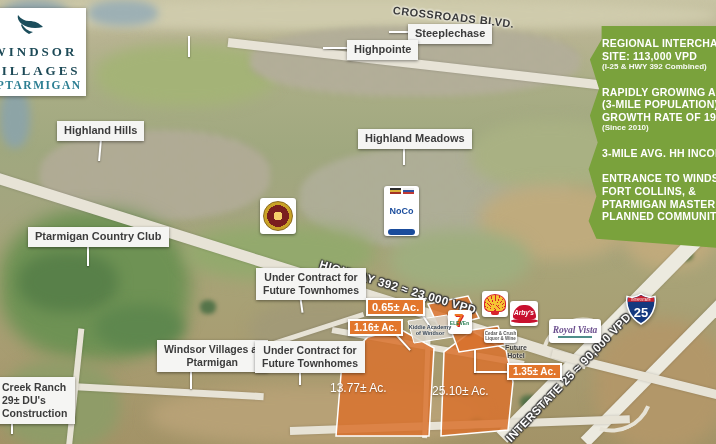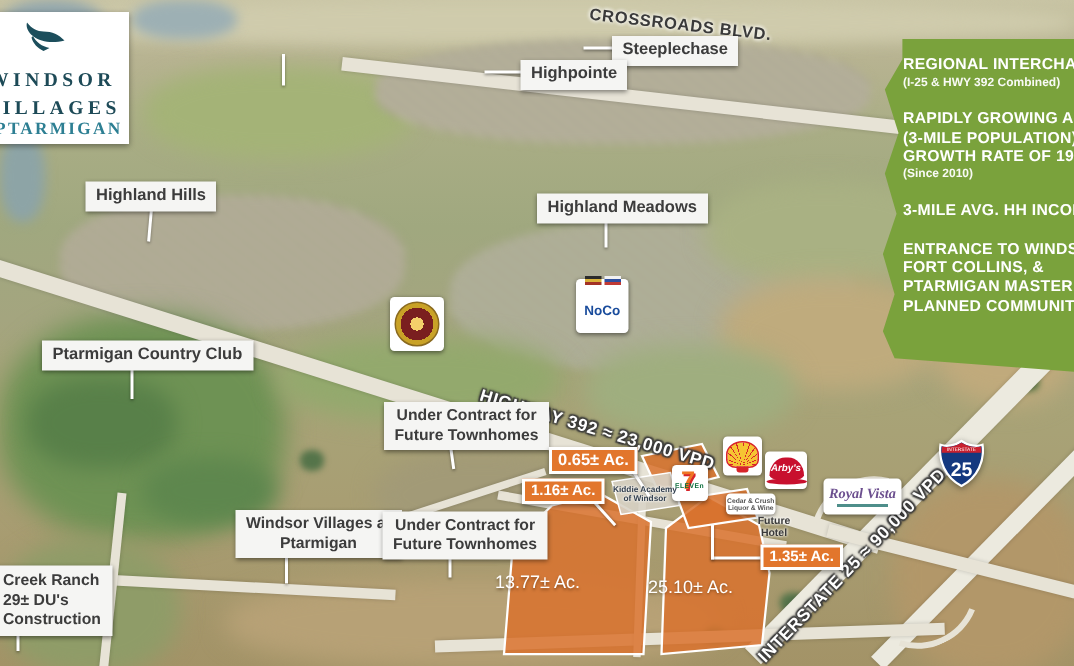--- a/index.html
+++ b/index.html
@@ -152,21 +152,21 @@
   <div class="chip" style="left:366px;top:298px;font-size:11px;">0.65± Ac.</div>
   <div class="chip" style="left:348px;top:319px;font-size:10px;">1.16± Ac.</div>
   <div class="chip" style="left:507px;top:363px;font-size:10px;">1.35± Ac.</div>
   <div class="area-lbl" style="left:330px;top:381px;">13.77± Ac.</div>
   <div class="area-lbl" style="left:432px;top:384px;">25.10± Ac.</div>
 
   <div class="poi" style="left:260px;top:198px;width:36px;height:36px;">
     <div style="width:28px;height:28px;border-radius:50%;background:radial-gradient(circle,#f4d06a 0 22%,#7a1f1f 22% 55%,#c9a227 55% 75%,#7a1f1f 75% 100%);border:1px solid #8a6a1f;"></div>
   </div>
 
-  <div class="poi" style="left:384px;top:186px;width:35px;height:36px;gap:12px;">
+  <div class="poi" style="left:384px;top:186px;width:35px;height:50px;gap:12px;">
     <div style="display:flex;gap:2px;margin-bottom:1px;">
       <div style="width:11px;height:6px;background:linear-gradient(180deg,#2b2b2b 33%,#d9b23a 33% 66%,#a33226 66%);"></div>
       <div style="width:11px;height:6px;background:linear-gradient(180deg,#f2f2f2 33%,#2e4f9e 33% 66%,#c03a35 66%);"></div>
     </div>
     <div style="font-size:9px;font-weight:bold;color:#1a4c9c;line-height:1;">NoCo</div>
     <div style="width:27px;height:6px;border-radius:3px;background:#1a4c9c;margin-top:1px;"></div>
   </div>
 
   <div class="poi" style="left:448px;top:310px;width:24px;height:24px;">
     <div style="position:relative;width:16px;height:18px;">
@@ -202,20 +202,21 @@
   </div>
   <div class="tinytxt" style="left:498px;top:344px;width:36px;font-size:7px;color:#3a3a3a;">
     <div>Future</div>
     <div>Hotel</div>
   </div>
 
   <div class="panel">
     <div class="panel-inner">
       <div class="pgroup">
         <div class="pl">REGIONAL INTERCHANGE</div>
+        <div class="pl">SITE: 113,000 VPD</div>
         <div class="ps">(I-25 &amp; HWY 392 Combined)</div>
       </div>
       <div class="pgroup">
         <div class="pl">RAPIDLY GROWING AREA</div>
         <div class="pl">(3-MILE POPULATION)</div>
         <div class="pl">GROWTH RATE OF 19%</div>
         <div class="ps">(Since 2010)</div>
       </div>
       <div class="pgroup">
         <div class="pl">3-MILE AVG. HH INCOME</div>

